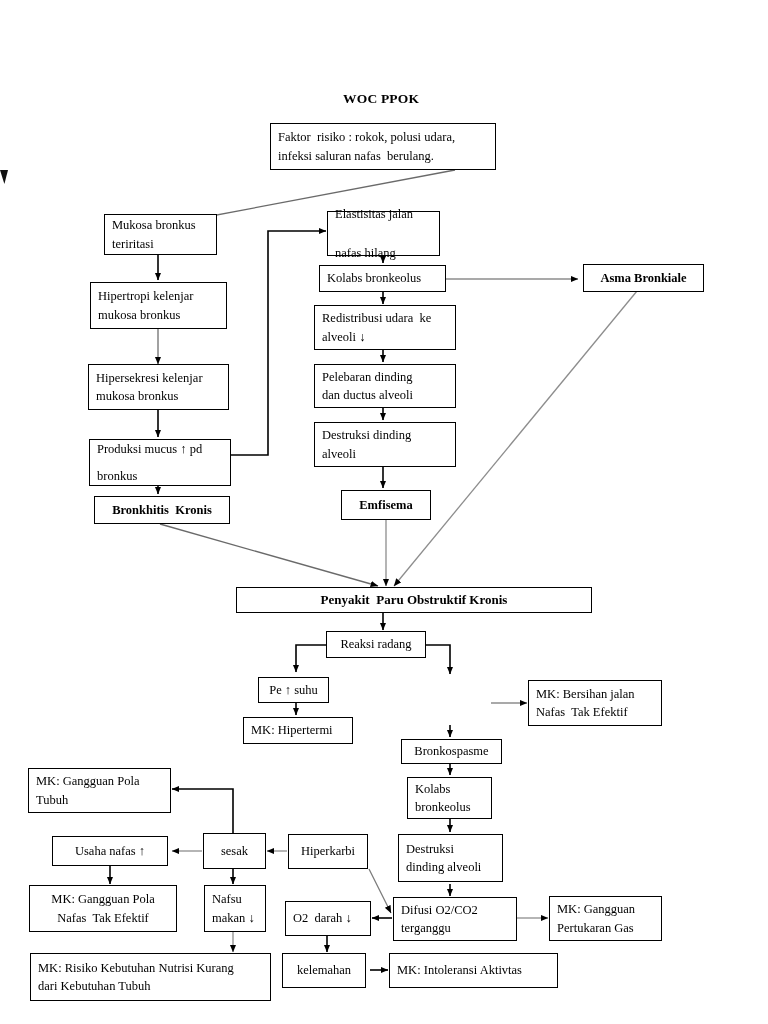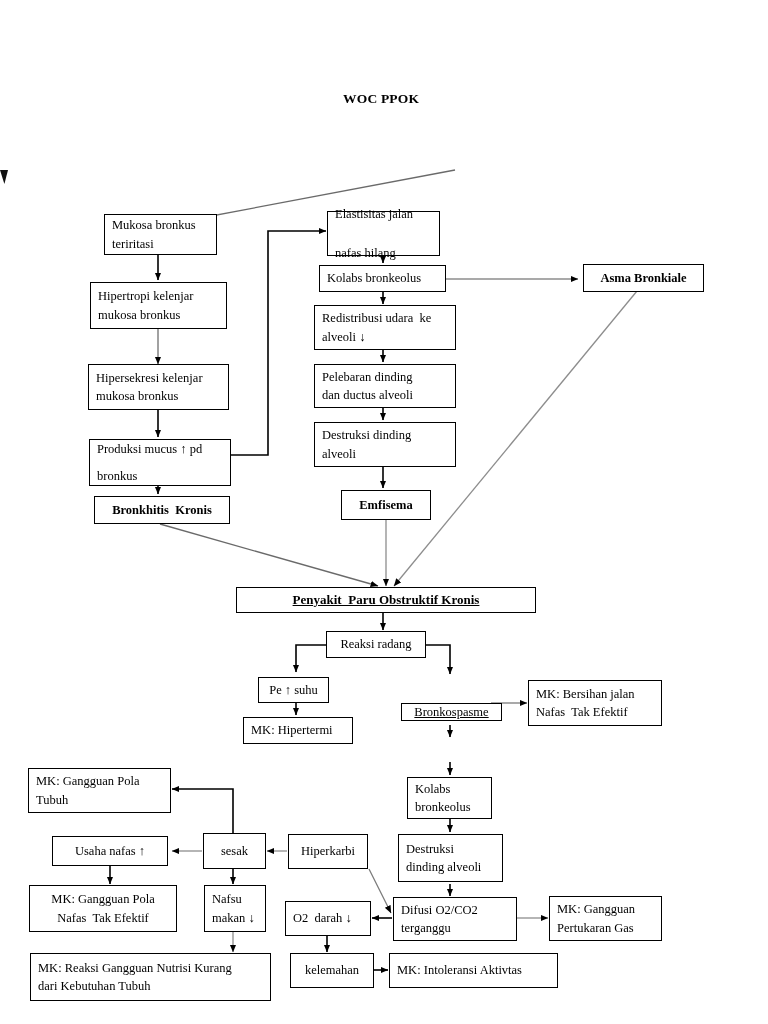--- a/index.html
+++ b/index.html
@@ -149,20 +149,24 @@
       <path d="M491,703 L527,703" marker-end="url(#ah)"></path>
 
       <path d="M517,918 L548,918" marker-end="url(#ah)"></path>
     </g>
   </svg>
 
   <div class="title" style="left:343px; top:91px;">WOC PPOK</div>
 
   <div class="stray-mark" style="left:0px; top:170px; width:8px; height:14px; background:#111; clip-path:polygon(0 0,100% 0,55% 100%);"></div>
 
+  <div class="node left" style="left:270px; top:123px; width:226px; height:47px;">
+    <span class="ln">Faktor  risiko : rokok, polusi udara,</span>
+    <span class="ln">infeksi saluran nafas  berulang.</span>
+  </div>
 
   <div class="node left" style="left:104px; top:214px; width:113px; height:41px;">
     <span class="ln">Mukosa bronkus</span>
     <span class="ln">teriritasi</span>
   </div>
 
   <div class="node left" style="left:90px; top:282px; width:137px; height:47px;">
     <span class="ln">Hipertropi kelenjar</span>
     <span class="ln">mukosa bronkus</span>
   </div>
@@ -206,21 +210,21 @@
   </div>
 
   <div class="node center bold" style="left:341px; top:490px; width:90px; height:30px;">
     <span class="ln">Emfisema</span>
   </div>
 
   <div class="node center bold" style="left:583px; top:264px; width:121px; height:28px;">
     <span class="ln">Asma Bronkiale</span>
   </div>
 
-  <div class="node center bold" style="left:236px; top:587px; width:300px; height:26px; font-size:13px;text-decoration:underline;">
+  <div class="node center bold" style="left:236px; top:587px; width:356px; height:26px; font-size:13px;">
     <span class="ln">Penyakit  Paru Obstruktif Kronis</span>
   </div>
 
   <div class="node center" style="left:326px; top:631px; width:100px; height:27px;">
     <span class="ln">Reaksi radang</span>
   </div>
 
   <div class="node center" style="left:258px; top:677px; width:71px; height:26px;">
     <span class="ln">Pe ↑ suhu</span>
   </div>
@@ -228,21 +232,21 @@
   <div class="node left" style="left:243px; top:717px; width:110px; height:27px;">
     <span class="ln">MK: Hipertermi</span>
   </div>
 
 
   <div class="node left" style="left:528px; top:680px; width:134px; height:46px;">
     <span class="ln">MK: Bersihan jalan</span>
     <span class="ln">Nafas  Tak Efektif</span>
   </div>
 
-  <div class="node center" style="left:401px; top:703px; width:101px; height:18px;text-decoration:underline;">
+  <div class="node center" style="left:401px; top:739px; width:101px; height:25px;">
     <span class="ln">Bronkospasme</span>
   </div>
 
   <div class="node left" style="left:407px; top:777px; width:85px; height:42px;">
     <span class="ln">Kolabs</span>
     <span class="ln">bronkeolus</span>
   </div>
 
   <div class="node left" style="left:398px; top:834px; width:105px; height:48px;">
     <span class="ln">Destruksi</span>
@@ -284,25 +288,25 @@
   <div class="node left" style="left:204px; top:885px; width:62px; height:47px;">
     <span class="ln">Nafsu</span>
     <span class="ln">makan ↓</span>
   </div>
 
   <div class="node left" style="left:285px; top:901px; width:86px; height:35px;">
     <span class="ln">O2  darah ↓</span>
   </div>
 
   <div class="node left" style="left:30px; top:953px; width:241px; height:48px;">
-    <span class="ln">MK: Reaksi Gangguan Nutrisi Kurang</span>
+    <span class="ln">MK: Risiko Kebutuhan Nutrisi Kurang</span>
     <span class="ln">dari Kebutuhan Tubuh</span>
   </div>
 
-  <div class="node center" style="left:290px; top:953px; width:84px; height:35px;">
+  <div class="node center" style="left:282px; top:953px; width:84px; height:35px;">
     <span class="ln">kelemahan</span>
   </div>
 
   <div class="node left" style="left:389px; top:953px; width:169px; height:35px;">
     <span class="ln">MK: Intoleransi Aktivtas</span>
   </div>
 
 </div>
 
 </body></html>

